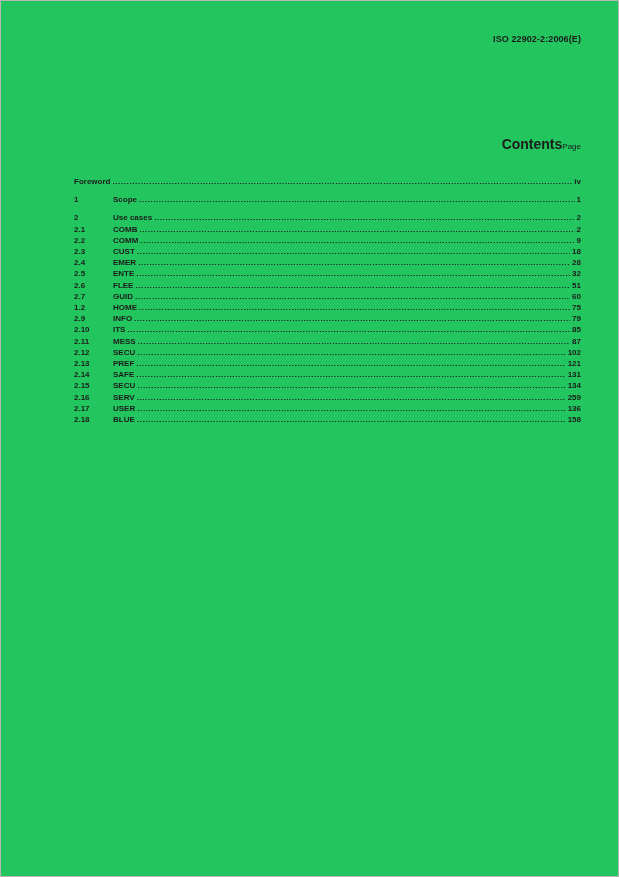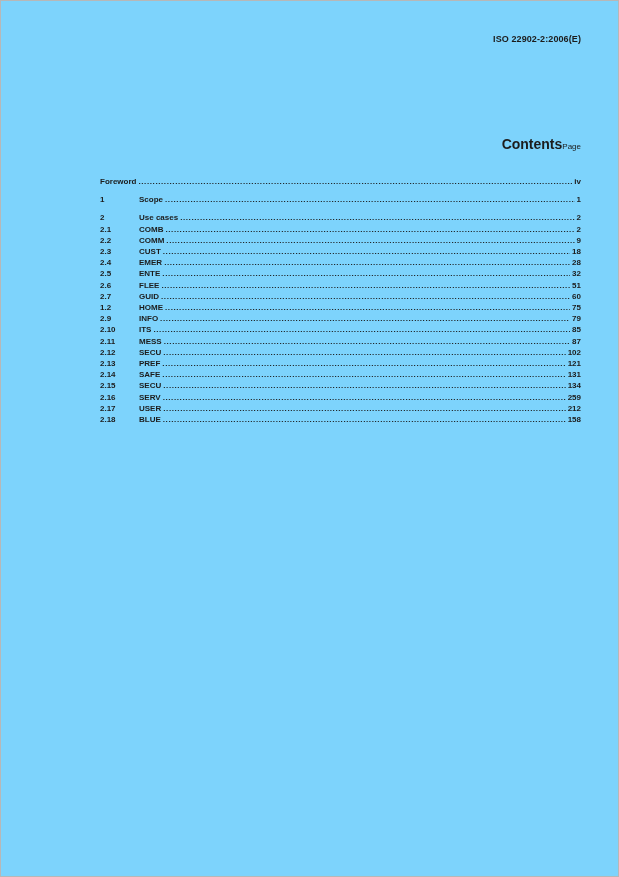--- a/index.html
+++ b/index.html
@@ -2,21 +2,21 @@
 <html><head>
 <meta charset="utf-8">
 <style>
   * { margin: 0; padding: 0; box-sizing: border-box; }
   html, body { background: #ffffff; }
   .page {
     position: relative;
     width: 619px;
     height: 877px;
     margin: 0 auto;
-    background: #7dd3fc;
+    background: #22c55e;
     border: 1px solid #b7b7b7;
     font-family: "Liberation Sans", sans-serif;
     color: #1c1c1c;
     overflow: hidden;
   }
   .doc-header {
     position: absolute;
     top: 33px;
     left: 73px;
     right: 37px;
@@ -48,21 +48,20 @@
     left: 73px;
     right: 37px;
   }
   .toc-row {
     display: flex;
     align-items: flex-start;
     font-size: 8px;
     font-weight: bold;
     line-height: 11.2px;
     white-space: nowrap;
-    margin-left: 26px;
   }
   .toc-row.gap { margin-top: 7px; }
   .toc-num { flex: none; width: 39px; }
   .toc-title { flex: none; }
   .toc-dots {
     flex: 1 1 auto;
     overflow: hidden;
     white-space: nowrap;
     letter-spacing: 0.6px;
     margin-left: 2px;
@@ -204,21 +203,21 @@
       <div class="toc-row">
         <span class="toc-num">2.16</span>
         <span class="toc-title">SERV</span>
         <span class="toc-dots">............................................................................................................................................................................................................................................................................................................</span>
         <span class="toc-page">259</span>
       </div>
       <div class="toc-row">
         <span class="toc-num">2.17</span>
         <span class="toc-title">USER</span>
         <span class="toc-dots">............................................................................................................................................................................................................................................................................................................</span>
-        <span class="toc-page">212</span>
+        <span class="toc-page">136</span>
       </div>
       <div class="toc-row">
         <span class="toc-num">2.18</span>
         <span class="toc-title">BLUE</span>
         <span class="toc-dots">............................................................................................................................................................................................................................................................................................................</span>
         <span class="toc-page">158</span>
       </div>
     </div>
 
 

